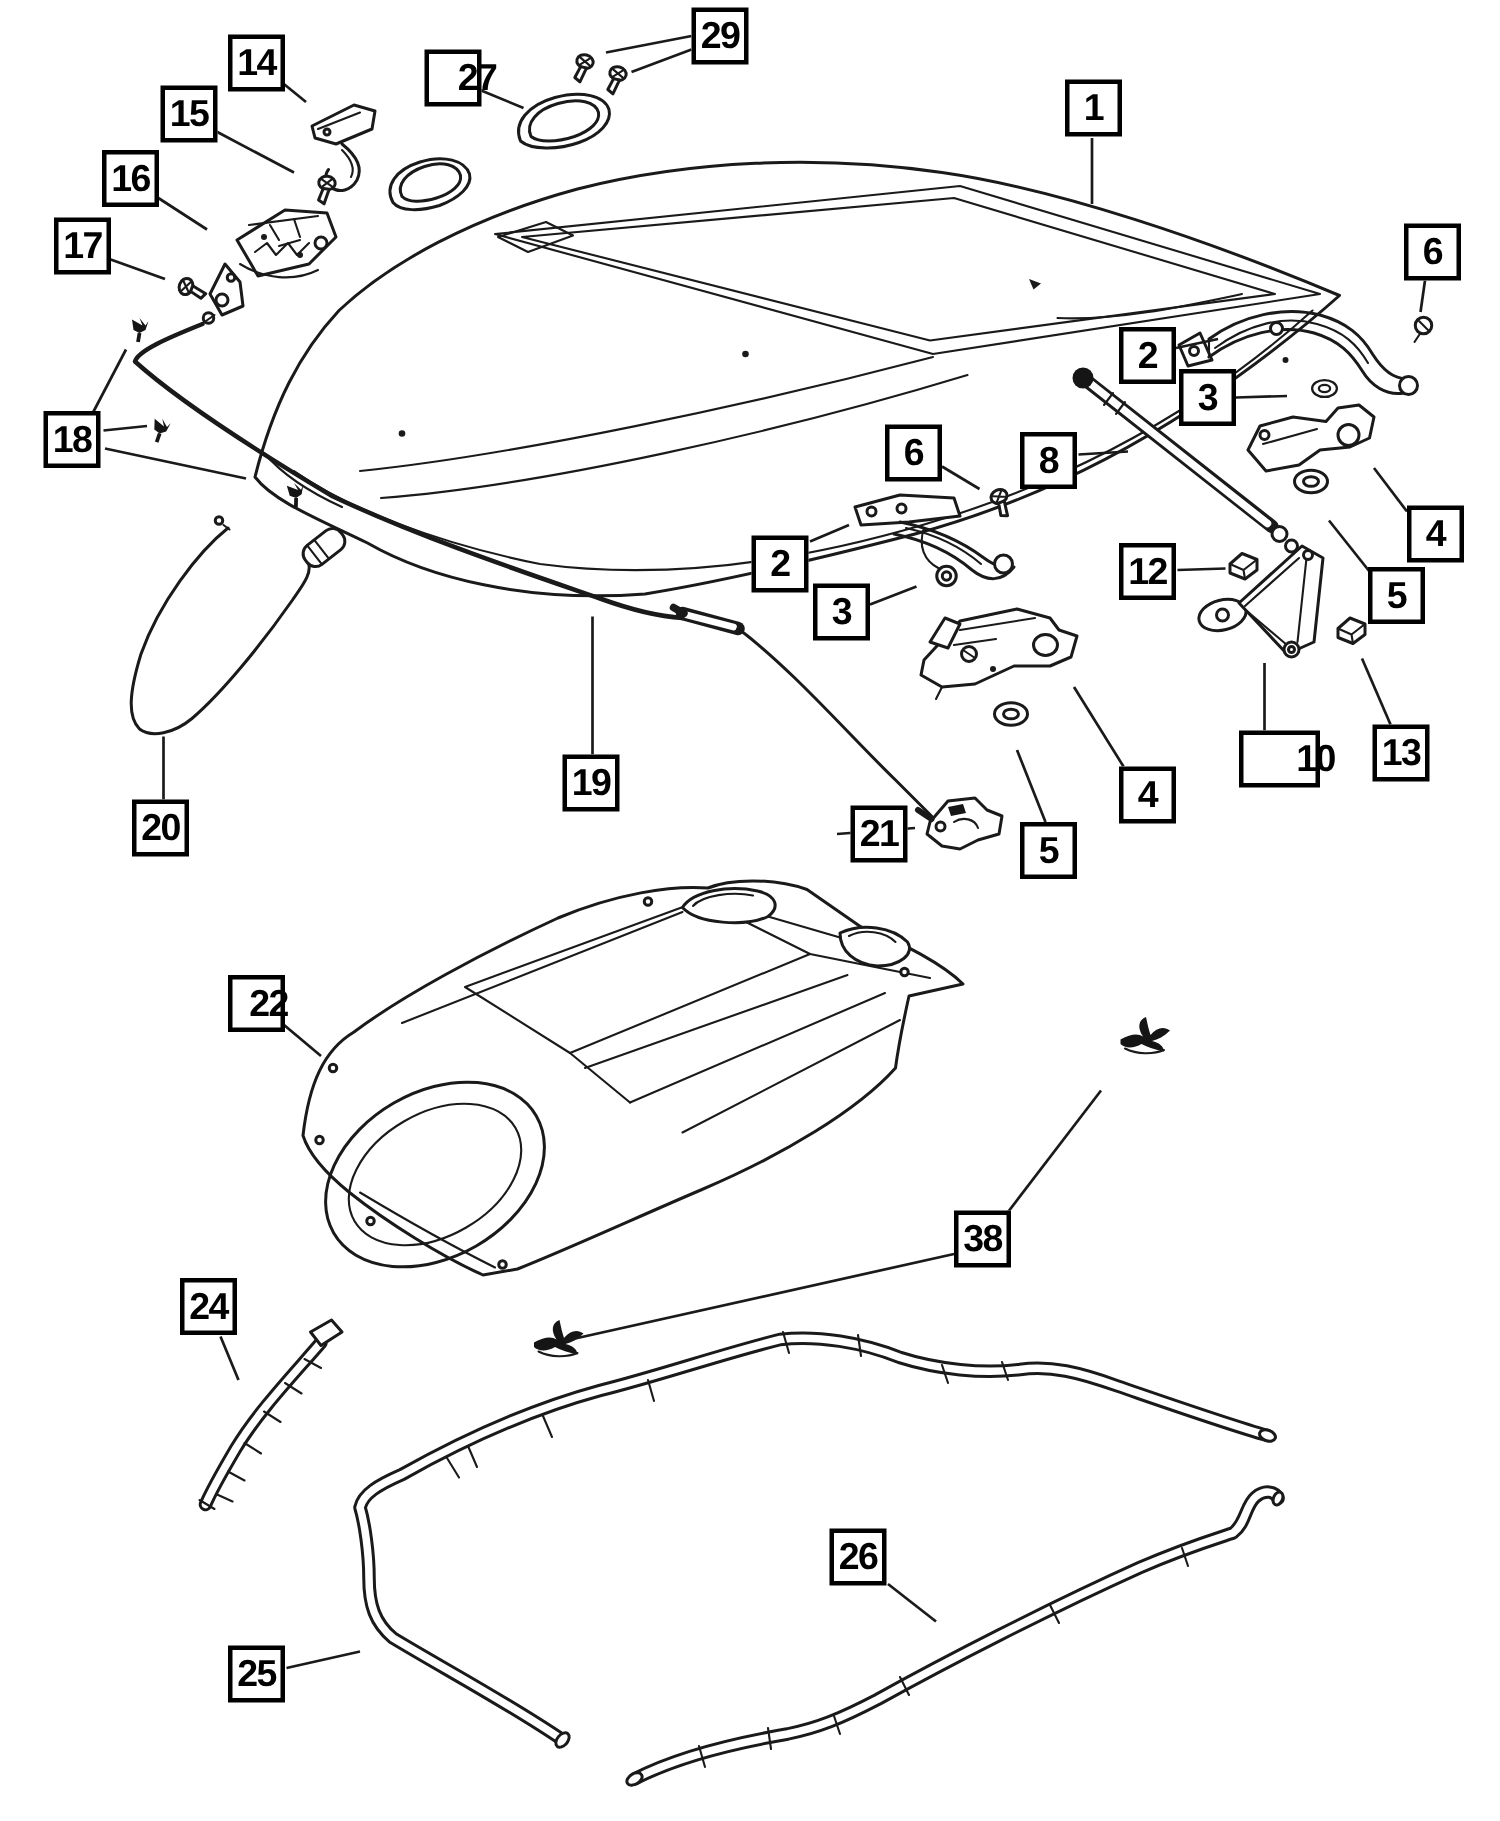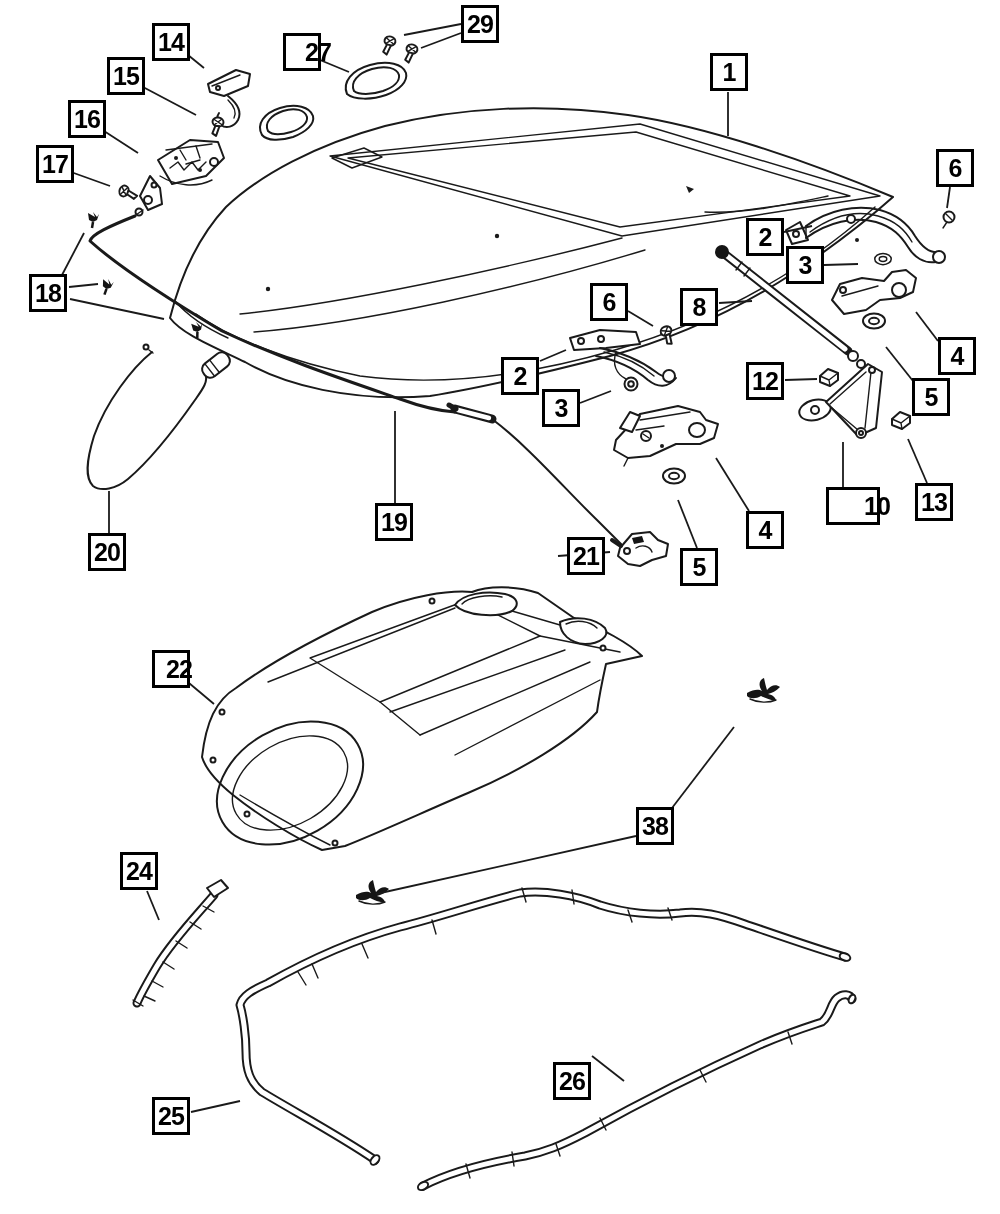--- a/index.html
+++ b/index.html
@@ -420,16 +420,16 @@
     </div>
     <div class="callout" style="left: 636px; top: 807px;">
       <span>38</span>
     </div>
     <div class="callout" style="left: 120px; top: 852px;">
       <span>24</span>
     </div>
     <div class="callout" style="left: 152px; top: 1097px;">
       <span>25</span>
     </div>
-    <div class="callout" style="left: 553px; top: 1062px;">
+    <div class="callout" style="left: 553px; top: 1019px;">
       <span>26</span>
     </div>
   </div>
 
 </body></html>

